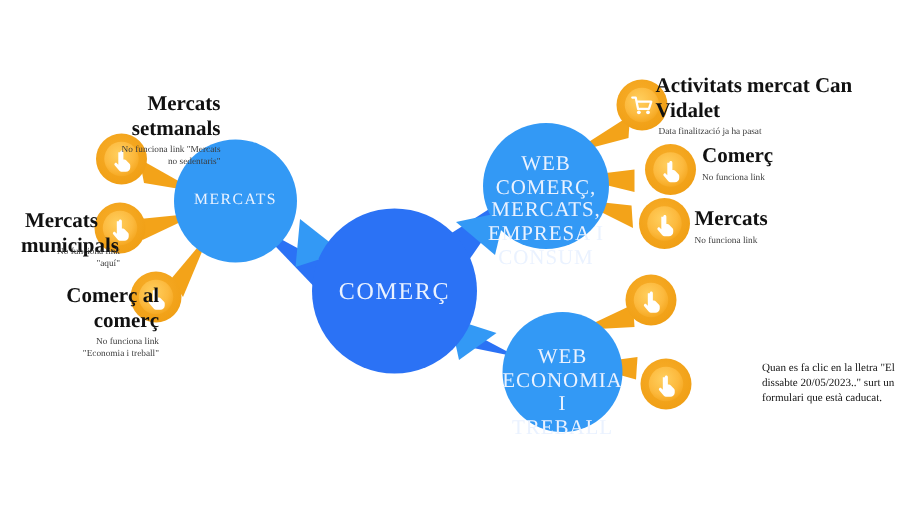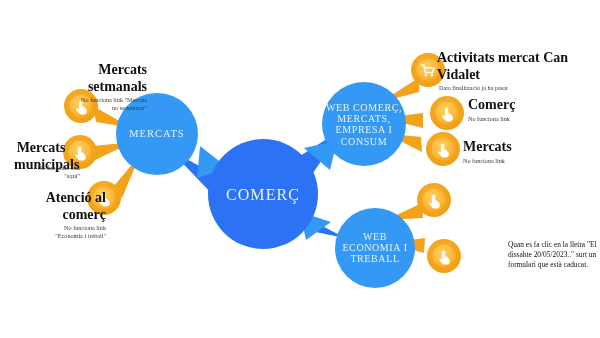--- a/index.html
+++ b/index.html
@@ -35,21 +35,21 @@
     letter-spacing: 0.6px;
     pointer-events: none;
     line-height: 1.12;
     white-space: pre-line;
   }
   .hub-label.center {
     font-size: 16px;
     letter-spacing: 1.1px;
   }
   .hub-label.branch {
-    font-size: 10px;
+    font-size: 14px;
   }
   .hub-label.mercats {
     font-size: 10.5px;
     letter-spacing: 1px;
   }
   .leaf-text {
     position: absolute;
     font-family: "Liberation Serif", serif;
     color: #1a1a1a;
   }
@@ -213,21 +213,21 @@
   <div class="leaf-text center-al" style="left:14px; top:140px; width:54px;">
     <div class="leaf-title">Mercats
 municipals</div>
   </div>
   <div class="leaf-text left-al" style="left:14px; top:163px; width:66px;">
     <div class="leaf-sub">No funciona link
 "aquí"</div>
   </div>
 
   <div class="leaf-text left-al" style="left:16px; top:190px; width:90px;">
-    <div class="leaf-title">Atenció al comerç</div>
+    <div class="leaf-title">Comerç al comerç</div>
     <div class="leaf-sub">No funciona link
 "Economia i treball"</div>
   </div>
 
   <div class="leaf-text right" style="left:437px; top:50px; width:160px;">
     <div class="leaf-title">Activitats mercat Can Vidalet</div>
     <div class="leaf-sub" style="padding-left:2px;">Data finalització ja ha pasat</div>
   </div>
 
   <div class="leaf-text right" style="left:468px; top:97px; width:125px;">

